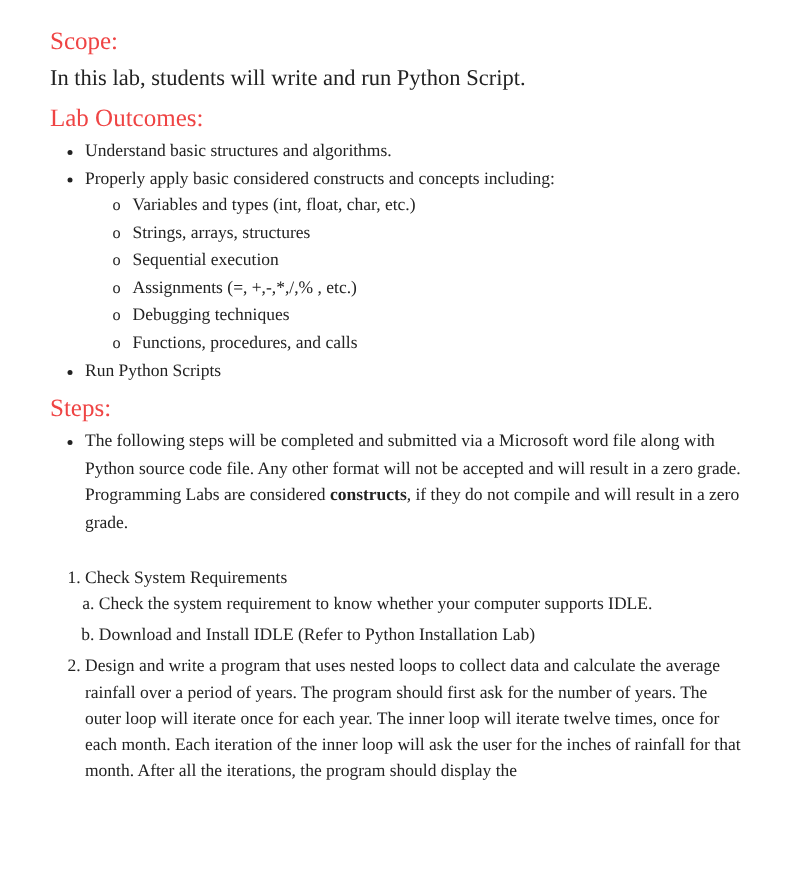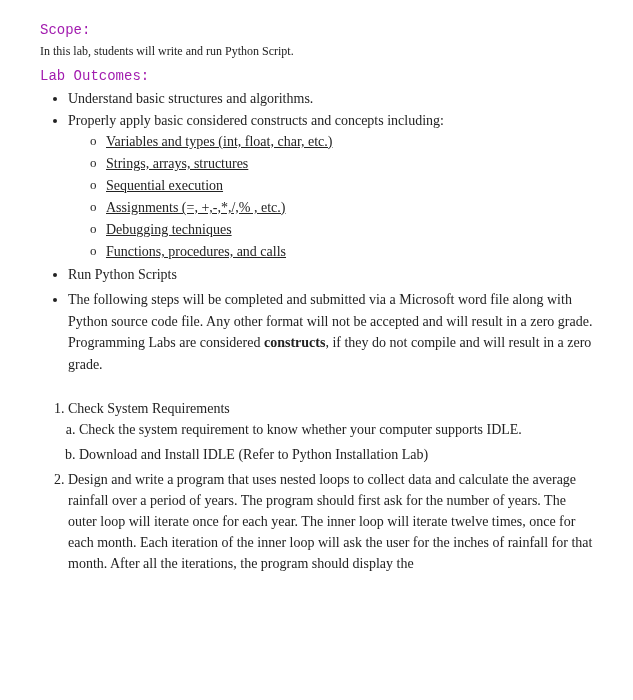--- a/index.html
+++ b/index.html
@@ -16,29 +16,28 @@
       width: 633px;
       min-height: 700px;
       overflow: hidden;
     }
 
     .page {
       padding: 14px 40px 14px 40px;
     }
 
     .section-heading {
-      color: #a21caf;
-      font-size: 14px;
+      color: #ef4444;
+      font-size: 20px;
       margin-bottom: 4px;
       margin-top: 8px;
-      font-family: Liberation Mono, monospace;
     }
 
     .body-text {
-      font-size: 12px;
+      font-size: 18px;
       margin-bottom: 4px;
       line-height: 1.5;
     }
 
     ul.main-list {
       list-style: disc;
       margin-left: 28px;
       margin-bottom: 4px;
     }
 
@@ -53,21 +52,20 @@
       margin-left: 20px;
       margin-bottom: 2px;
     }
 
     ul.sub-list li {
       font-size: 14px;
       line-height: 1.5;
       margin-bottom: 1px;
       position: relative;
       padding-left: 18px;
-      text-decoration: underline;
     }
 
     ul.sub-list li::before {
       content: 'o';
       position: absolute;
       left: 2px;
       font-size: 13px;
     }
 
     ol.numbered-list {
@@ -135,20 +133,21 @@
           <li>Functions, procedures, and calls</li>
         </ul>
       </li>
       <li>
         <span>Run Python Scripts</span>
       </li>
     </ul>
   </div>
 
   <div>
+    <p class="section-heading">Steps:</p>
 
     <ul class="main-list">
       <li>
         <span class="note-block">
           <span>The following steps will be completed and submitted via a Microsoft word file along with Python source code file. Any other format will not be accepted and will result in a zero grade. Programming Labs are considered</span> <span class="bold">constructs</span><span>, if they do not compile and will result in a zero grade.</span>
         </span>
       </li>
     </ul>
 
     <div class="spacer"></div>

